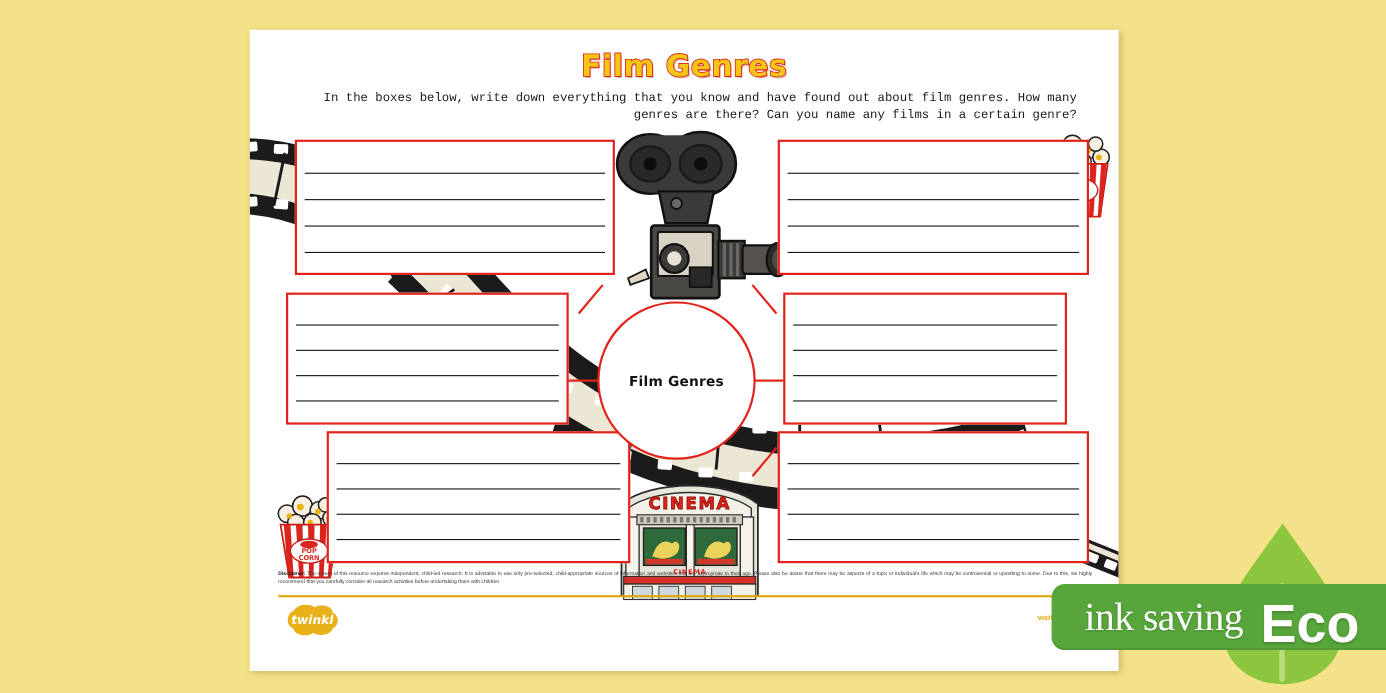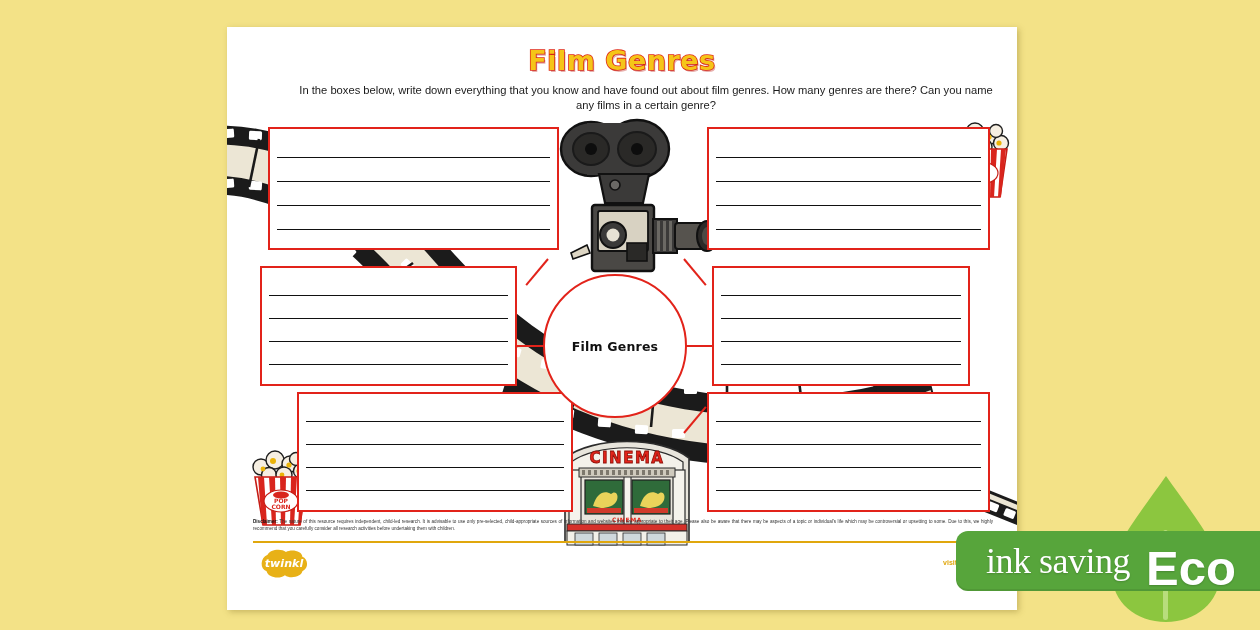--- a/index.html
+++ b/index.html
@@ -29,26 +29,25 @@
     font-weight: bold;
     font-size: 27px;
     letter-spacing: .5px;
     color: #f5c518;
     -webkit-text-stroke: 1.6px #e02a18;
     paint-order: stroke fill;
     text-shadow: 1.5px 1.5px 0 rgba(190,30,20,.35);
   }
   #instructions {
     position: absolute; top: 56px; left: 38px; width: 714px;
-    text-align: center;
-    font-family: Liberation Sans, sans-serif;
+    text-align: right;
+    font-family: Liberation Mono, monospace;
     font-size: 11.2px;
     line-height: 15px;
     color: #1a1a1a;
-    margin-left: 24px;
   }
 
   
   #art { position: absolute; inset: 0; pointer-events: none; }
 
   
   .box {
     position: absolute;
     background: #ffffff;
     border: 2px solid #e2231a;

